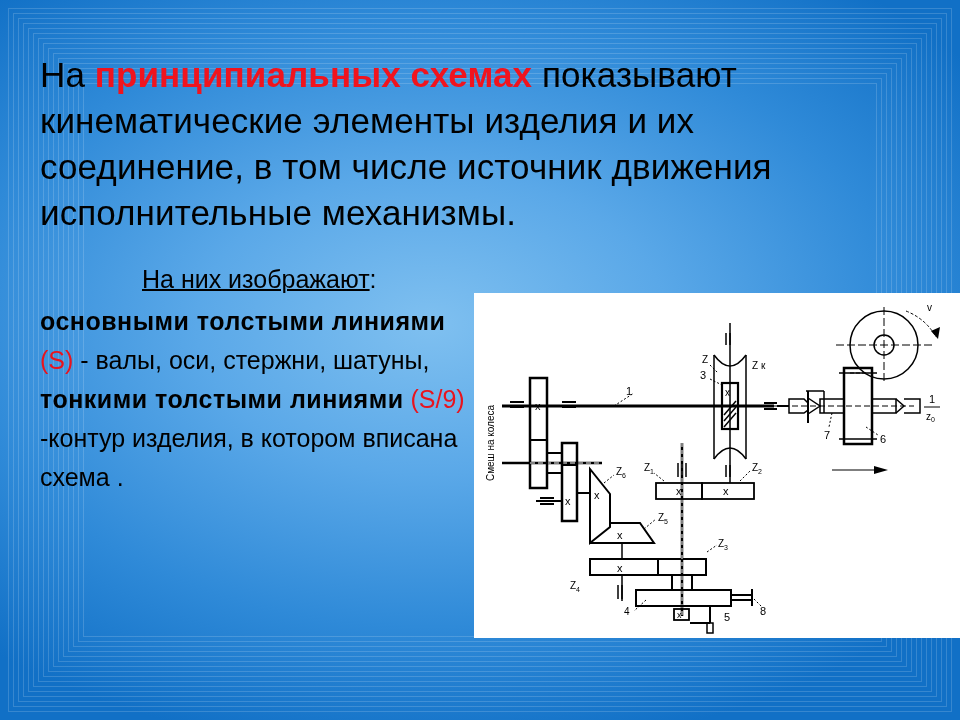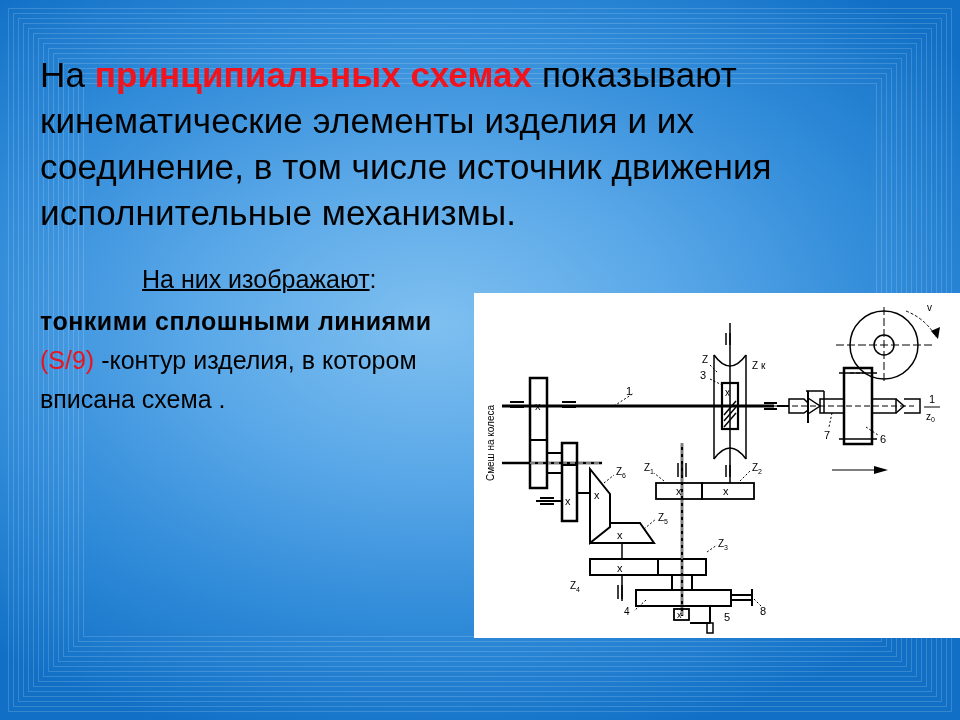--- a/index.html
+++ b/index.html
@@ -57,21 +57,22 @@
     <div class="frame" style="inset: 83px;"></div>
   </div>
 
 <div class="slide-text">
   <p class="intro"><span>На </span><span class="accent">принципиальных схемах</span><span> показывают кинематические элементы изделия и их соединение, в том числе источник движения исполнительные механизмы.</span></p>
 </div>
 
 <div class="sub-head"><span class="u">На них изображают</span><span>:</span></div>
 
 <div class="list">
-  <div><span class="b">тонкими сплошными линиями</span> <span class="r">(S/9)</span><span> -контур изделия, в котором вписана схема .</span></div>
+  <div><span class="b">основными толстыми линиями</span> <span class="r">(S)</span><span> - валы, оси, стержни, шатуны,</span></div>
+  <div><span class="b">тонкими толстыми линиями</span> <span class="r">(S/9)</span><span> -контур изделия, в котором вписана схема .</span></div>
 </div>
 
 <div class="panel">
   <svg viewBox="0 0 486 345" xmlns="http://www.w3.org/2000/svg" font-family="Liberation Sans, sans-serif" fill="none" stroke="#000">
 
     <text x="20" y="150" font-size="10" fill="#000" stroke="none" transform="rotate(-90 20 150)" text-anchor="middle">Смеш на колеса</text>
 
     <line x1="28" y1="113" x2="240" y2="113" stroke-width="3"></line>
     <line x1="36" y1="109" x2="50" y2="109" stroke-width="2"></line>
       <line x1="36" y1="114" x2="50" y2="114" stroke-width="2"></line>

